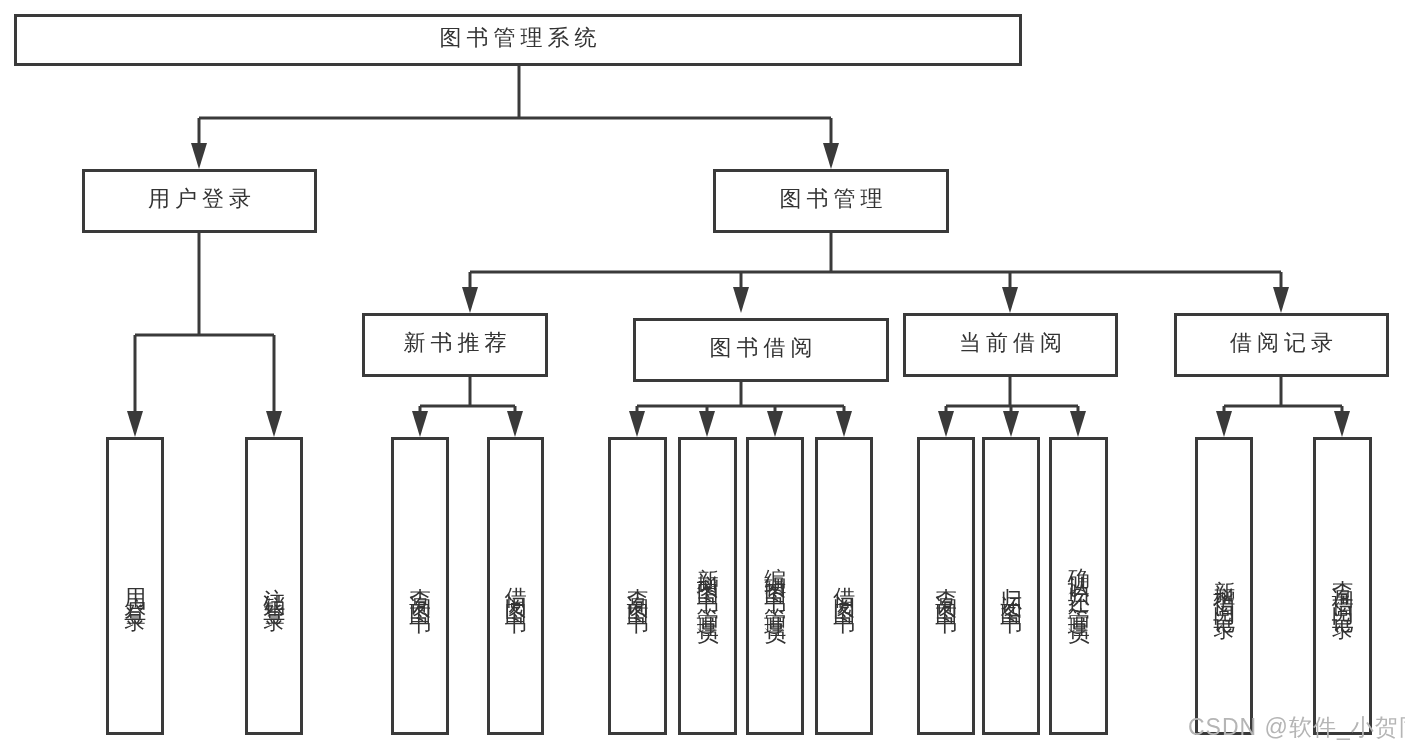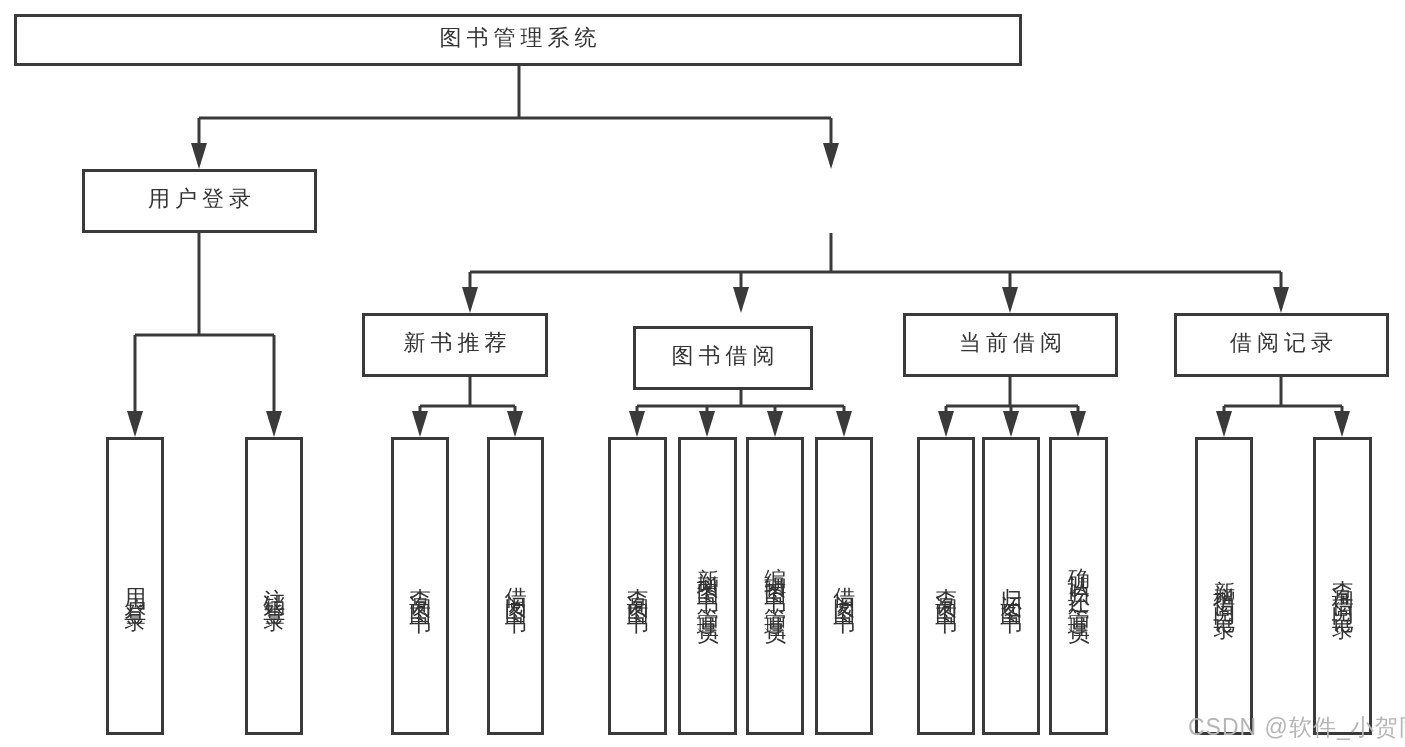--- a/index.html
+++ b/index.html
@@ -102,23 +102,24 @@
       <polygon points="1070,411 1086,411 1078,437" fill="#3a3a3a"></polygon>
       <line x1="1224" y1="406" x2="1224" y2="419" stroke="#3a3a3a" stroke-width="3"></line>
       <polygon points="1216,411 1232,411 1224,437" fill="#3a3a3a"></polygon>
       <line x1="1342" y1="406" x2="1342" y2="419" stroke="#3a3a3a" stroke-width="3"></line>
       <polygon points="1334,411 1350,411 1342,437" fill="#3a3a3a"></polygon>
     </svg>
 
   <div class="box h" style="left:14px;top:14px;width:1008px;height:52px">图书管理系统</div>
 
   <div class="box h" style="left:82px;top:169px;width:235px;height:64px">用户登录</div>
+  <div class="box h" style="left:713px;top:169px;width:236px;height:64px">图书管理</div>
 
   <div class="box h" style="left:362px;top:313px;width:186px;height:64px">新书推荐</div>
-  <div class="box h" style="left:633px;top:326px;width:180px;height:64px">图书借阅</div>
+  <div class="box h" style="left:633px;top:318px;width:256px;height:64px">图书借阅</div>
   <div class="box h" style="left:903px;top:313px;width:215px;height:64px">当前借阅</div>
   <div class="box h" style="left:1174px;top:313px;width:215px;height:64px">借阅记录</div>
 
   <div class="box v" style="left:106px;top:437px;width:58px;height:298px">用户登录</div>
   <div class="box v" style="left:245px;top:437px;width:58px;height:298px">注销登录</div>
 
   <div class="box v" style="left:391px;top:437px;width:58px;height:298px">查询图书</div>
   <div class="box v" style="left:487px;top:437px;width:57px;height:298px">借阅图书</div>
 
   <div class="box v" style="left:608px;top:437px;width:59px;height:298px">查询图书</div>

